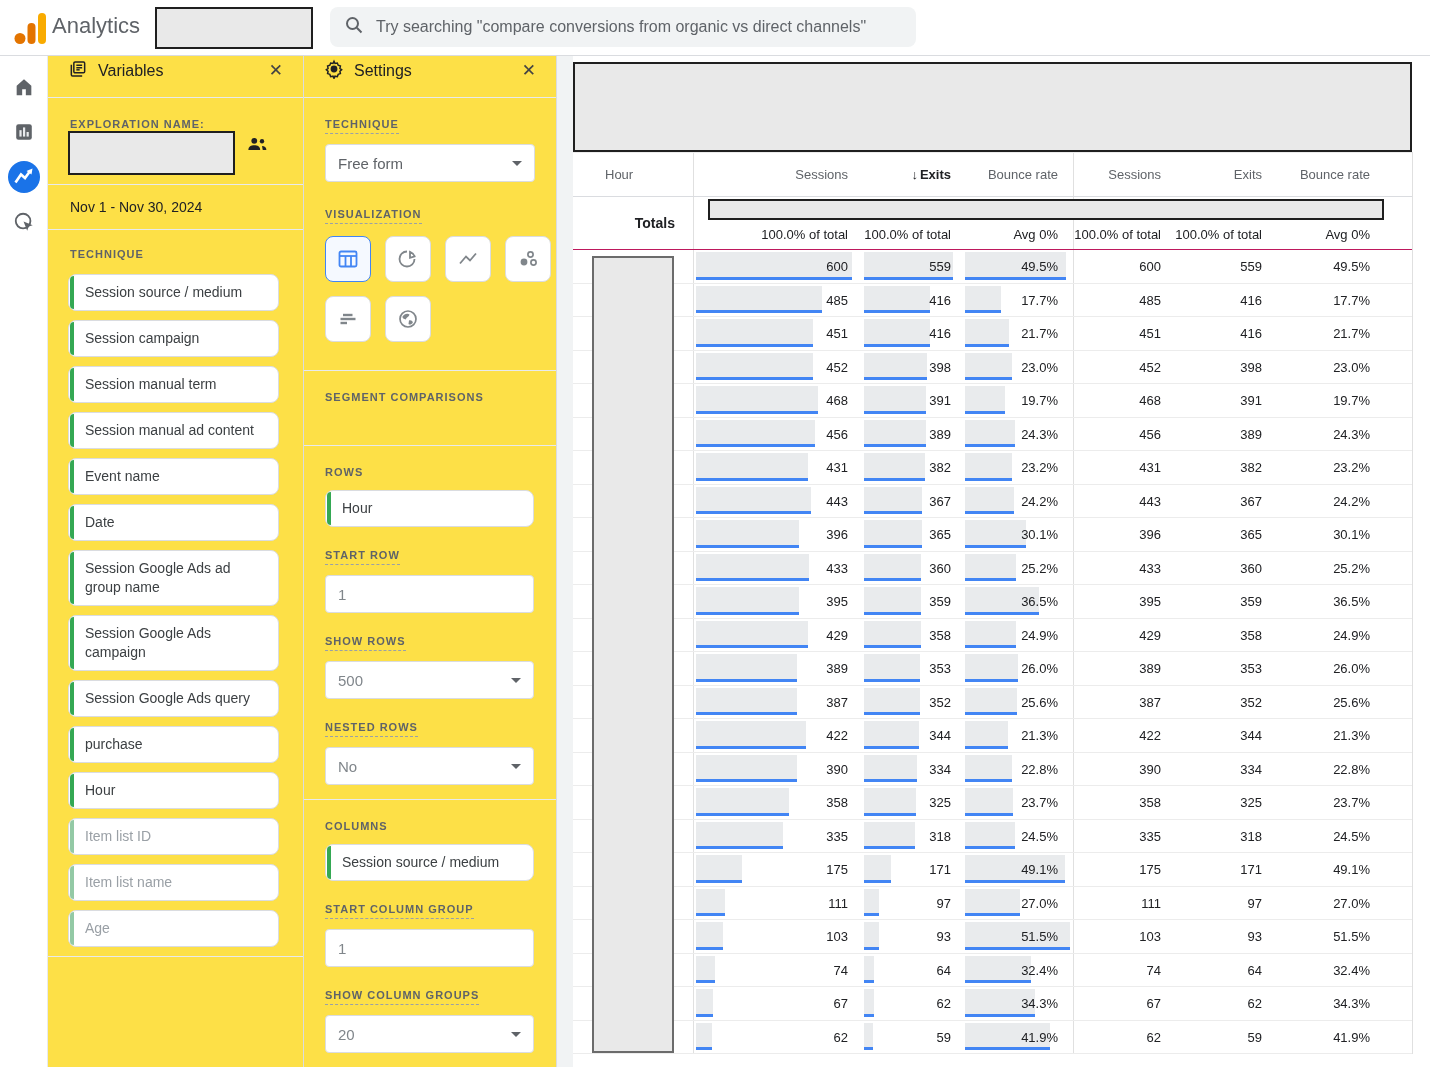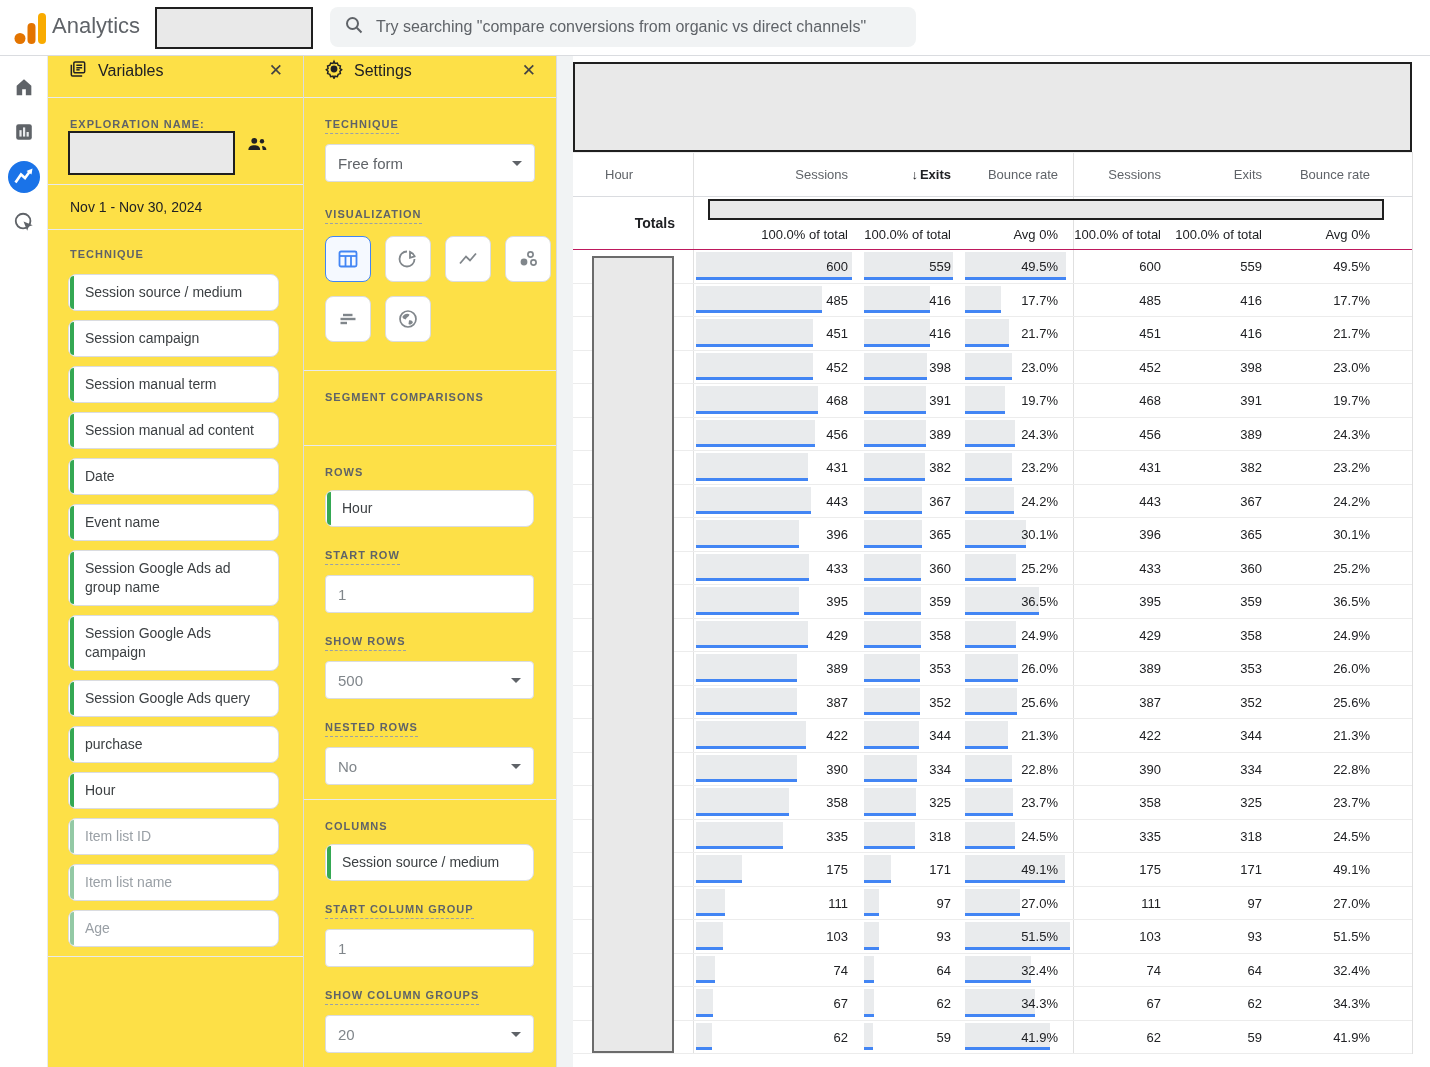--- a/index.html
+++ b/index.html
@@ -196,22 +196,22 @@
   </div>
 
 
   <div class="v-row v-dims">
     <span class="sec-label">TECHNIQUE</span>
     <div class="chips" id="dim-chips">
         <div class="chip">Session source / medium</div>
         <div class="chip">Session campaign</div>
         <div class="chip">Session manual term</div>
         <div class="chip">Session manual ad content</div>
+        <div class="chip">Event name</div>
         <div class="chip">Date</div>
-        <div class="chip">Event name</div>
         <div class="chip">Session Google Ads ad group name</div>
         <div class="chip">Session Google Ads campaign</div>
         <div class="chip">Session Google Ads query</div>
         <div class="chip">purchase</div>
         <div class="chip">Hour</div>
         <div class="chip muted">Item list ID</div>
         <div class="chip muted">Item list name</div>
         <div class="chip muted">Age</div>
       </div>
     <div class="v-metrics">

